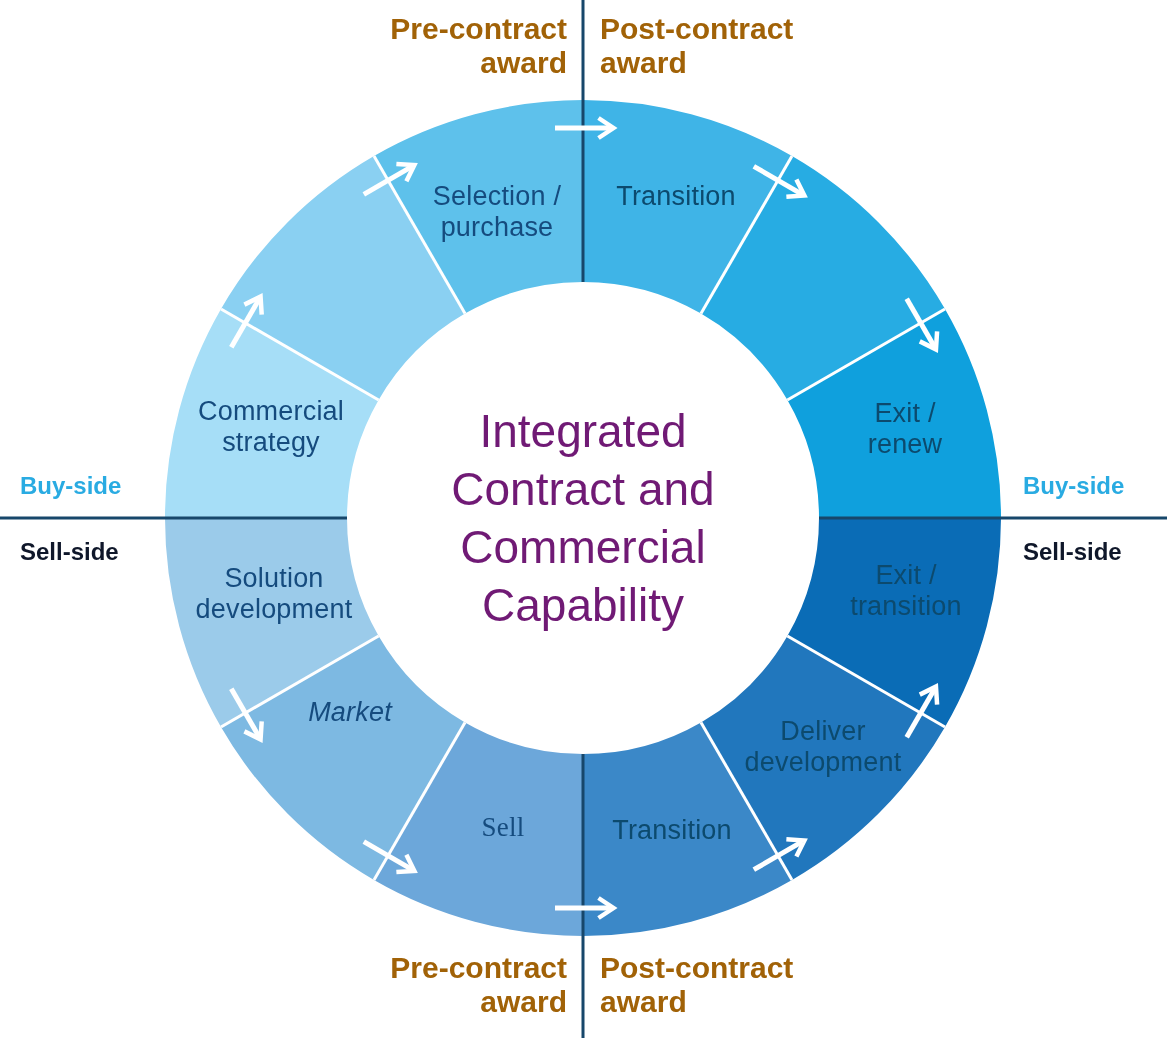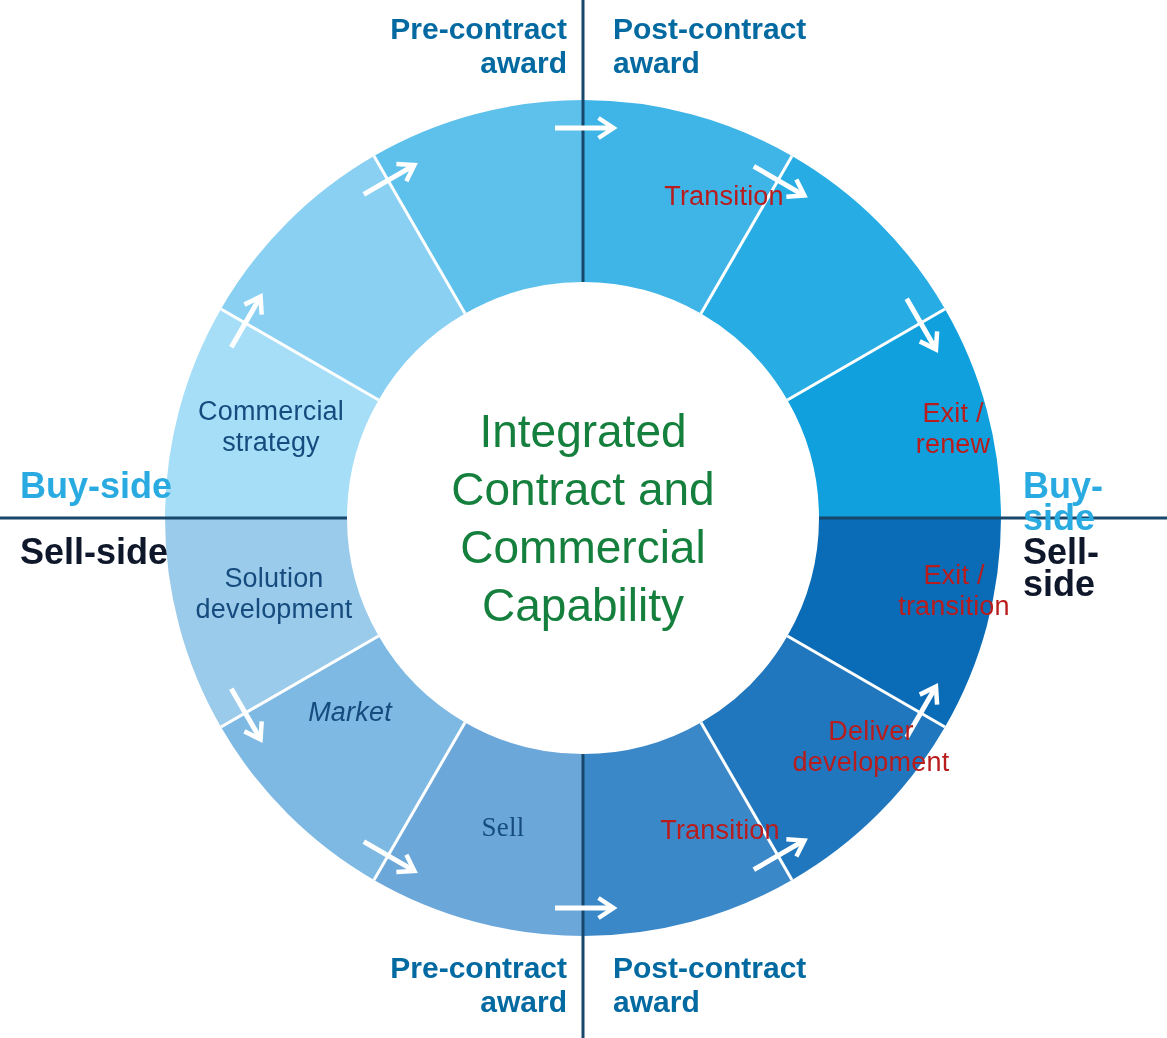--- a/index.html
+++ b/index.html
@@ -16,51 +16,52 @@
   .label {
     position: absolute;
     transform: translate(-50%, -50%);
     white-space: pre-line;
     text-align: center;
     font-size: 27px;
     line-height: 1.14;
     letter-spacing: 0.2px;
   }
   .label.dark  { color: #154B7E; }
-  .label.light { color: #b91c1c; margin-left: 48px; }
+  .label.light { color: #0c4a6e; }
 
   .center-title {
     position: absolute;
     left: 583px; top: 518px;
     transform: translate(-50%, -50%);
     width: 460px;
     white-space: pre-line;
     text-align: center;
     font-size: 46px;
     line-height: 58px;
     font-weight: 300;
-    color: #15803d;
+    color: #701a75;
   }
 
   .award-label {
     position: absolute;
     white-space: pre-line;
     font-weight: bold;
     font-size: 30px;
     line-height: 34px;
-    color: #0369a1;
+    color: #a16207;
   }
   .award-label.align-right { text-align: right; width: 300px; }
-  .award-label.align-left  { text-align: left;  width: 300px; margin-left: 13px; }
+  .award-label.align-left  { text-align: left;  width: 300px; }
 
   .side-label {
     position: absolute;
     font-weight: bold;
-    font-size: 36px;
+    font-size: 24px;
     line-height: 32px;
+    text-align: center;
   }
   .side-label.buyside  { color: #29ABE2; }
   .side-label.sellside { color: #0f172a; }
 </style>
 </head>
 <body>
 
 <div class="canvas">
 
   <svg width="1167" height="1038" viewBox="0 0 1167 1038">
@@ -113,20 +114,22 @@
       <line x1="231.3" y1="688.8" x2="259.3" y2="737.2" marker-end="url(#arrowhead)"></line>
       <line x1="363.8" y1="841.7" x2="412.2" y2="869.7" marker-end="url(#arrowhead)"></line>
       <line x1="555" y1="908" x2="611" y2="908" marker-end="url(#arrowhead)"></line>
       <line x1="753.8" y1="869.7" x2="802.2" y2="841.7" marker-end="url(#arrowhead)"></line>
       <line x1="906.7" y1="737.2" x2="934.7" y2="688.8" marker-end="url(#arrowhead)"></line>
     </g>
   </svg>
 
   <div class="label dark" style="left:271px; top:427px;">Commercial
 strategy</div>
+  <div class="label dark" style="left:497px; top:212px;">Selection /
+purchase</div>
   <div class="label light" style="left:676px; top:196px;">Transition</div>
   <div class="label light" style="left:905px; top:429px;">Exit /
 renew</div>
 
   <div class="label dark" style="left:274px; top:594px;">Solution
 development</div>
   <div class="label dark" style="left:350px; top:712px;font-style:italic;">Market</div>
   <div class="label dark" style="left:503px; top:827px;font-family:Liberation Serif, serif;">Sell</div>
   <div class="label light" style="left:672px; top:830px;">Transition</div>
   <div class="label light" style="left:823px; top:747px;">Deliver

